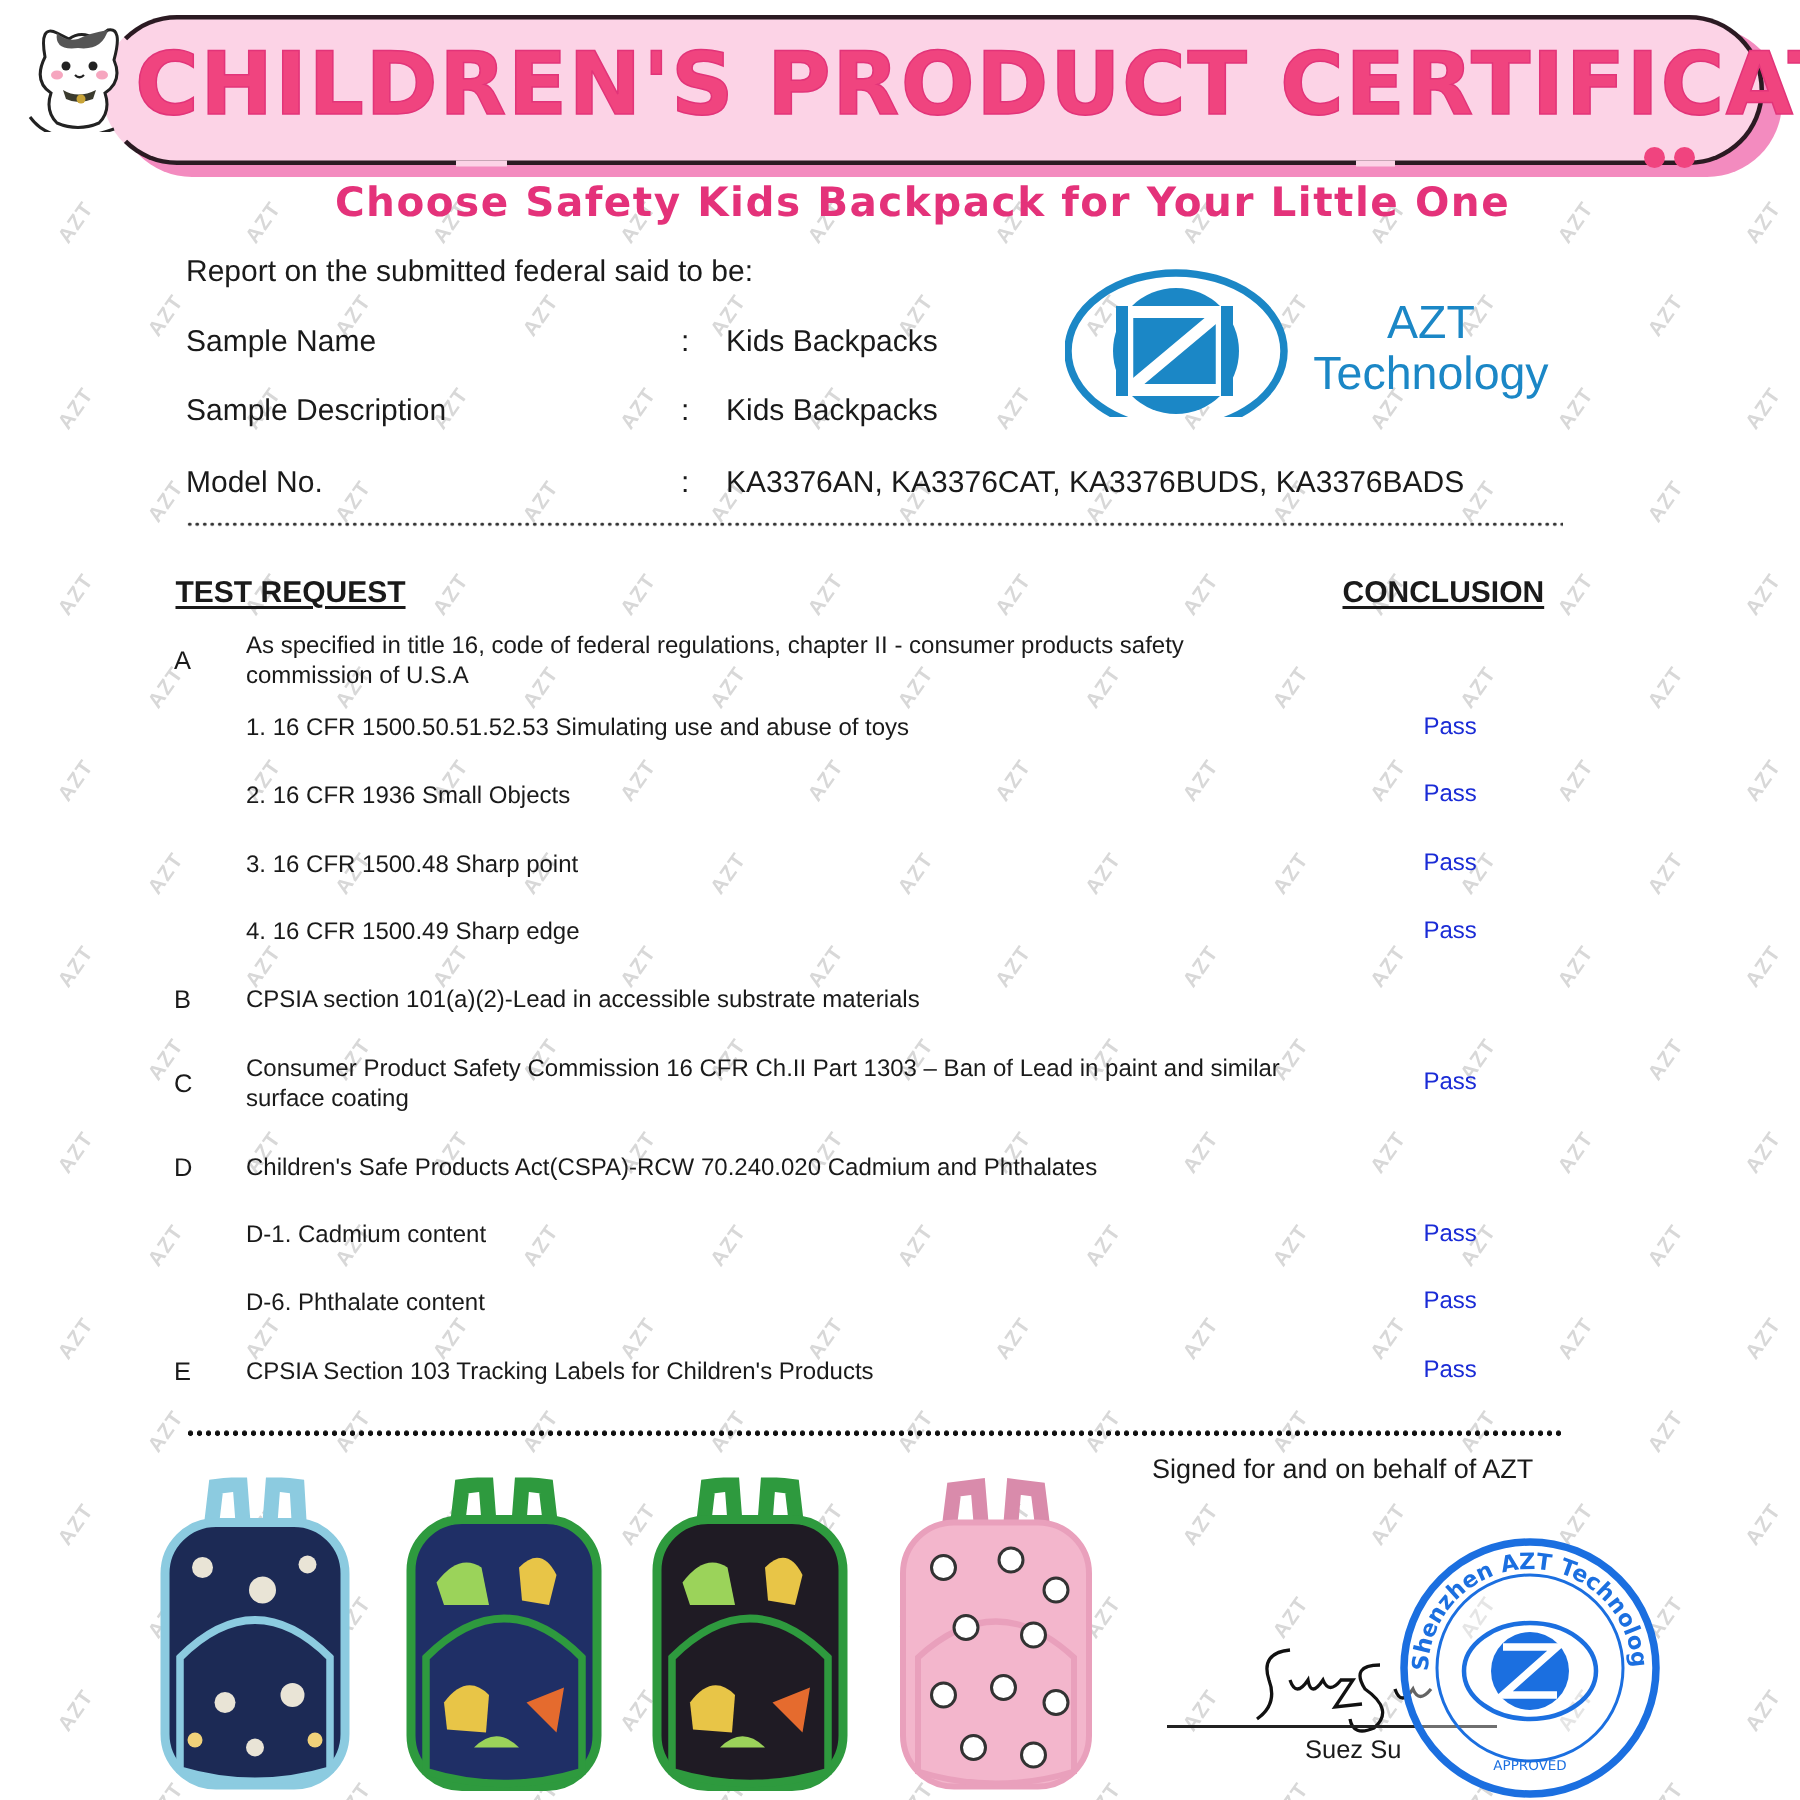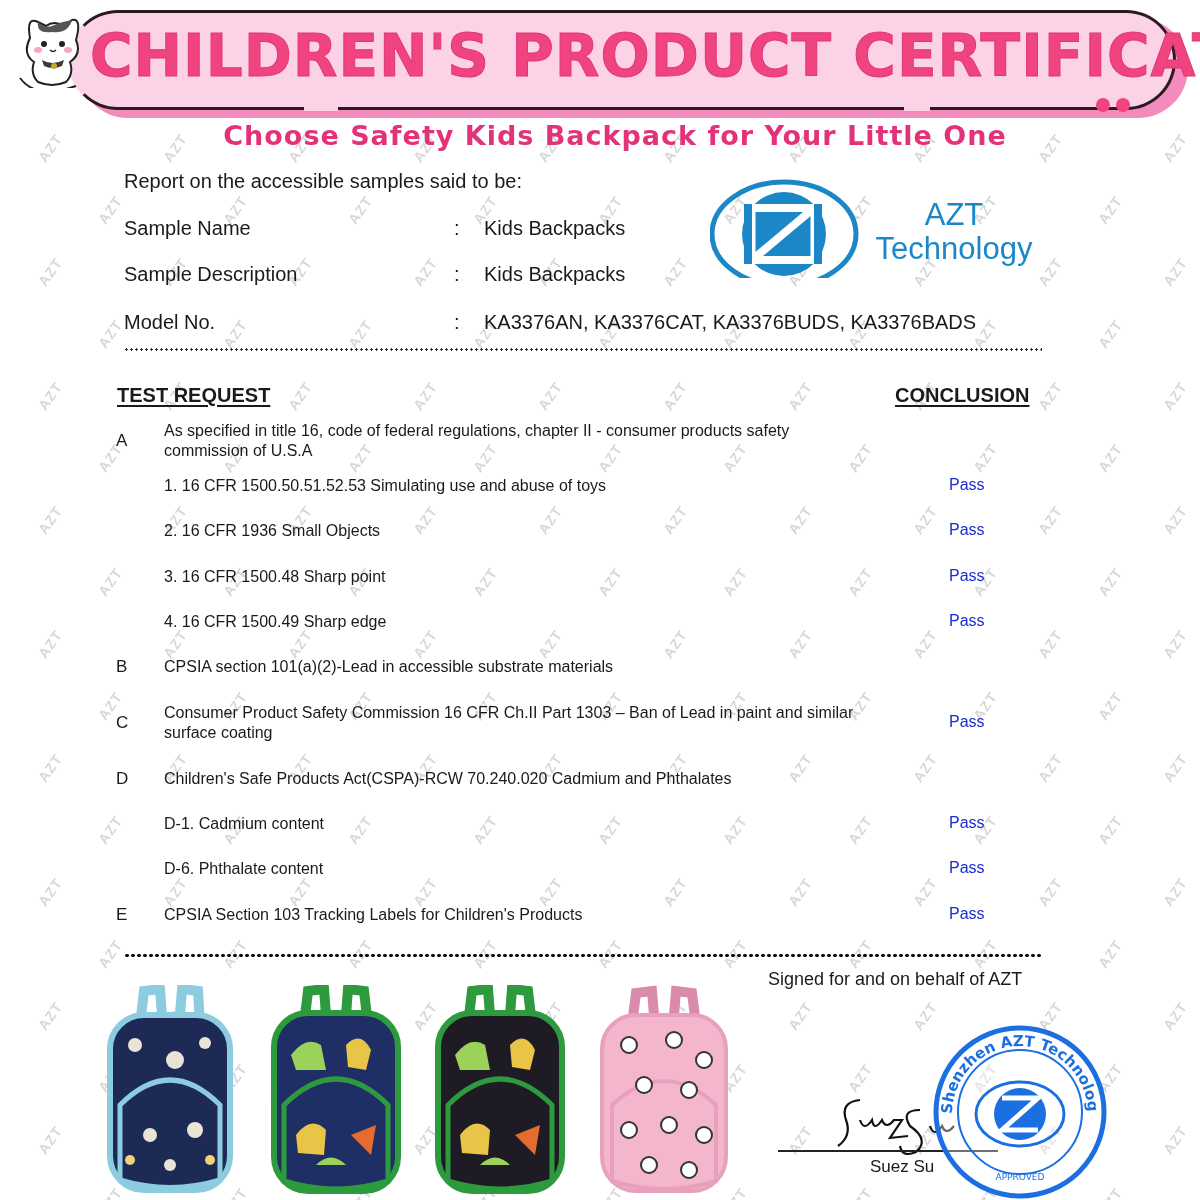--- a/index.html
+++ b/index.html
@@ -248,21 +248,21 @@
   <ellipse cx="22" cy="42" rx="4" ry="3" fill="#f6a6bf"></ellipse>
   <ellipse cx="52" cy="42" rx="4" ry="3" fill="#f6a6bf"></ellipse>
   <path d="M34 42 Q37 45 40 42" stroke="#222" stroke-width="1.5" fill="none"></path>
   <path d="M26 52 Q36 58 48 52 L46 58 Q36 62 28 58 Z" fill="#3b3b2e"></path>
   <circle cx="38" cy="58" r="3" fill="#c9a437"></circle>
   <path d="M4 70 Q20 92 60 78" stroke="#222" stroke-width="2" fill="none"></path>
 </svg>
 
 <div class="subtitle">Choose Safety Kids Backpack for Your Little One</div>
 
-<div class="report-intro">Report on the accessible samples said to be:</div>
+<div class="report-intro">Report on the submitted federal said to be:</div>
 
 <div class="info-row" style="top:217px;">
   <span class="label">Sample Name</span>
   <span class="colon">:</span>
   <span class="value">Kids Backpacks</span>
 </div>
 <div class="info-row" style="top:263px;">
   <span class="label">Sample Description</span>
   <span class="colon">:</span>
   <span class="value">Kids Backpacks</span>

